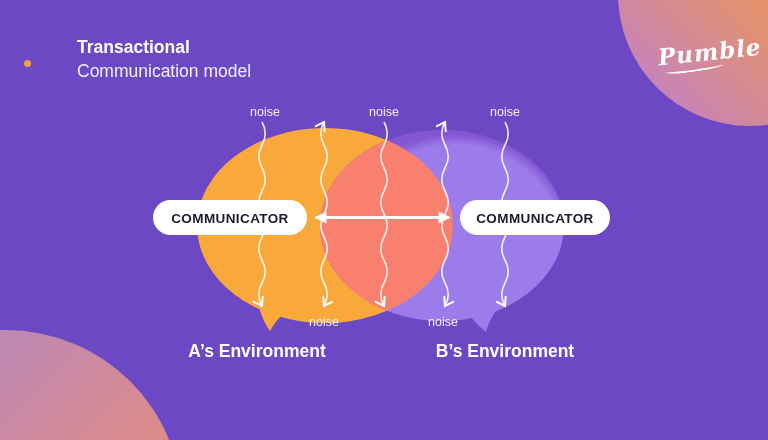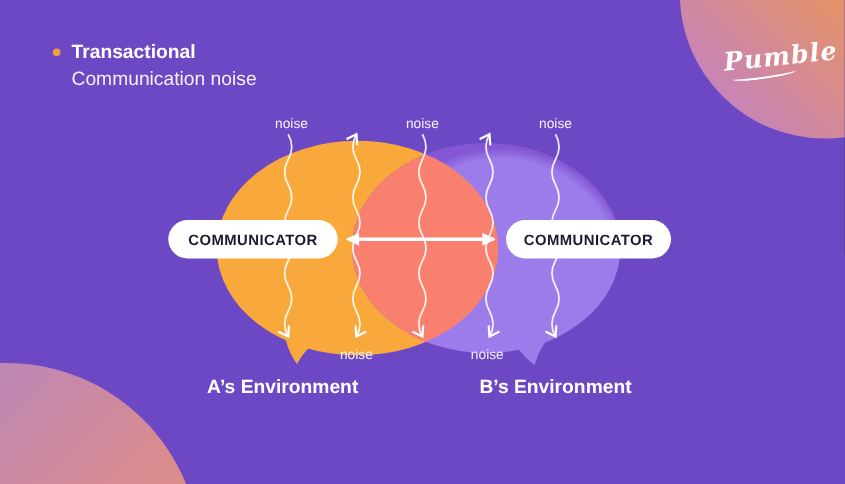--- a/index.html
+++ b/index.html
@@ -21,21 +21,21 @@
   .logo{
     position:absolute;left:658px;top:38px;color:#fff;
     font-family:"DejaVu Serif",serif;font-style:italic;font-weight:bold;
     font-size:23px;letter-spacing:1px;transform:rotate(-6deg);
   }
   .logo::after{
     content:"";display:block;width:58px;height:5px;margin-left:6px;margin-top:-2px;
     border-bottom:2.5px solid #fff;border-radius:50%;transform:rotate(-2deg);
   }
   
-  .header{position:absolute;left:48px;top:35px;display:flex;align-items:flex-start;}
+  .header{position:absolute;left:24px;top:35px;display:flex;align-items:center;gap:36px;}
   .bullet{
     width:7px;height:7px;border-radius:50%;background:#F0A23C;
     margin-top:9px;margin-right:10px;flex:0 0 auto;
   }
   .title-line1{color:#fff;font-size:17.5px;font-weight:bold;line-height:24px;}
   .title-line2{color:#F3EFFB;font-size:17.5px;font-weight:normal;line-height:24px;}
   .diagram{position:absolute;left:0;top:0;width:768px;height:440px;}
   .noise-text{fill:#F4F0FA;font-size:12.5px;font-family:"Liberation Sans",sans-serif;}
   .env-text{fill:#FFFFFF;font-size:17.5px;font-weight:bold;font-family:"Liberation Sans",sans-serif;}
   .pill-text{fill:#1B1B30;font-size:13.5px;font-weight:bold;letter-spacing:0.4px;font-family:"Liberation Sans",sans-serif;}
@@ -47,21 +47,21 @@
 
   <div class="circle-tr"></div>
   <div class="circle-bl"></div>
 
   <div class="logo">Pumble</div>
 
   <div class="header">
     <span class="bullet"></span>
     <div>
       <div class="title-line1">Transactional</div>
-      <div class="title-line2">Communication noise</div>
+      <div class="title-line2">Communication model</div>
     </div>
   </div>
 
   <svg class="diagram" viewBox="0 0 768 440">
     <defs>
       <clipPath id="clipRightBubble">
         <ellipse cx="442" cy="225.5" rx="122" ry="95.5"></ellipse>
       </clipPath>
       <radialGradient id="rightGrad" gradientUnits="userSpaceOnUse" cx="455" cy="255" r="175">
         <stop offset="0" stop-color="#9C7CEA"></stop>

